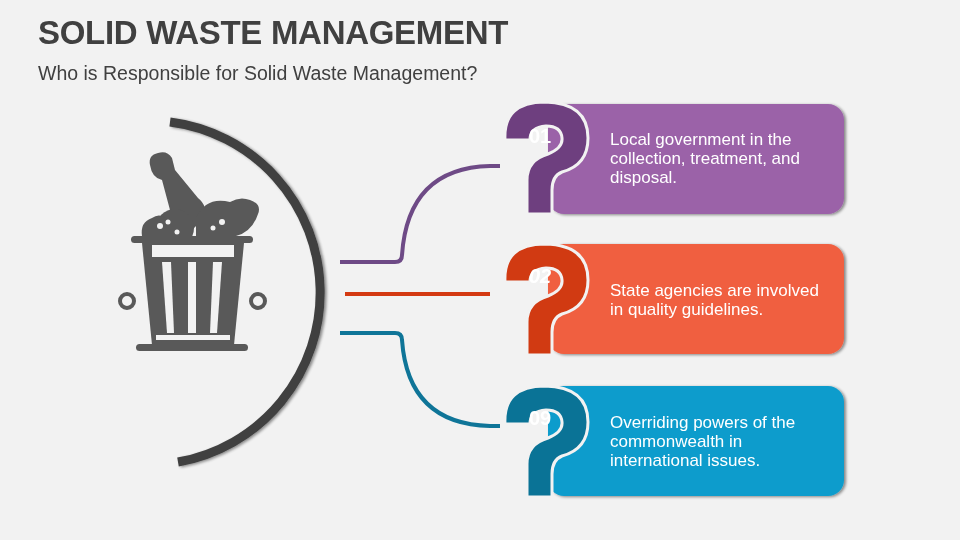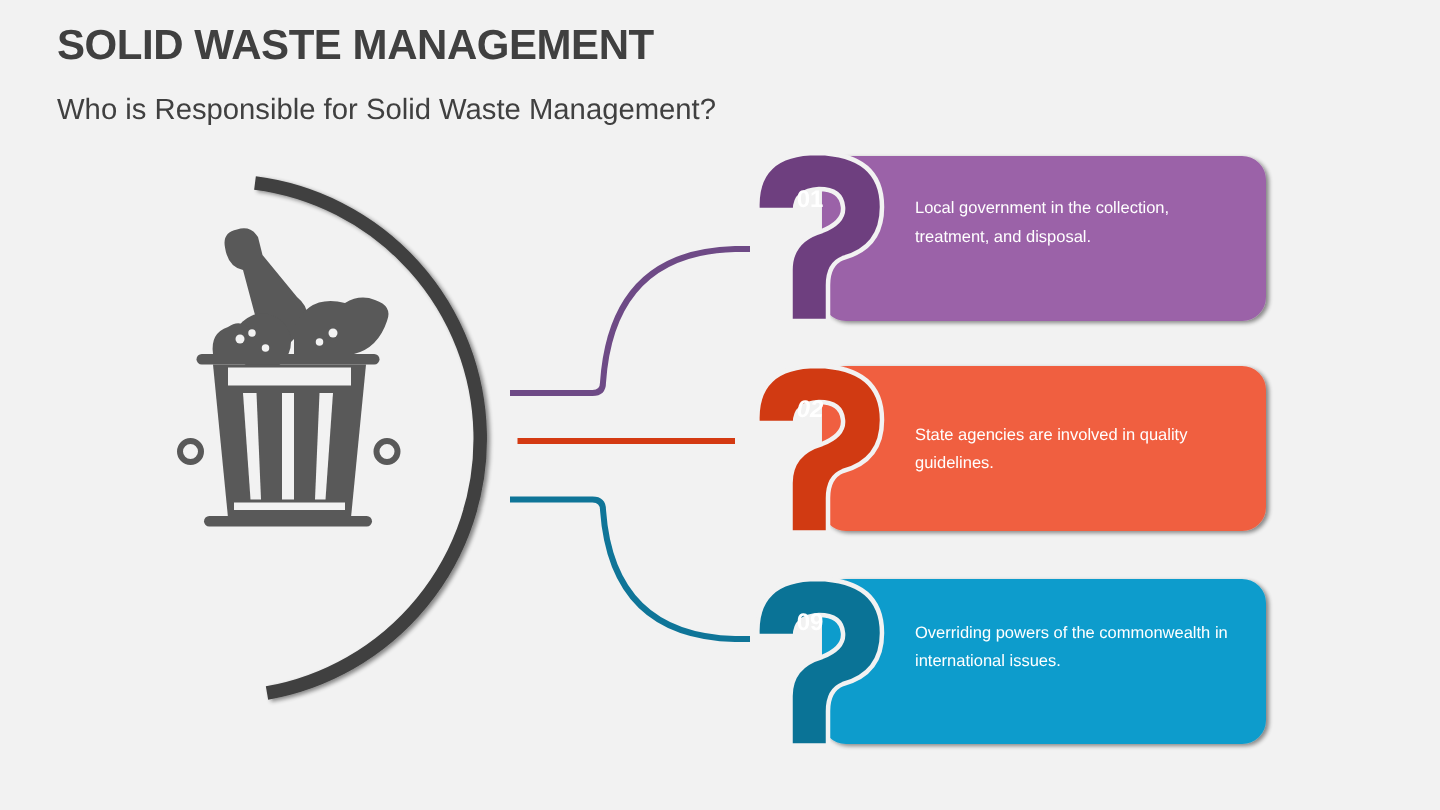--- a/index.html
+++ b/index.html
@@ -4,39 +4,39 @@
   <style>
     html, body { margin: 0; padding: 0; }
     body {
       width: 960px; height: 540px; overflow: hidden;
       background: #f2f2f2;
       font-family: "Liberation Sans", "DejaVu Sans", sans-serif;
       position: relative;
     }
     .title {
       position: absolute; left: 38px; top: 14px;
-      font-size: 28px; font-weight: bold; color: #404040;
+      font-size: 33px; font-weight: bold; color: #404040;
       letter-spacing: -0.3px;
     }
     .subtitle {
       position: absolute; left: 38px; top: 62px;
       font-size: 19.5px; color: #404040;
     }
     svg.diagram { position: absolute; left: 0; top: 0; }
     .center-label {
       position: absolute; left: 100px; top: 368px; width: 184px;
       text-align: center; font-size: 19px; font-weight: bold; color: #404040;
       line-height: 27px;
     }
     .card-text {
       position: absolute; left: 610px; width: 220px;
-      color: #ffffff; font-size: 11px; line-height: 19px;
+      color: #ffffff; font-size: 17px; line-height: 19px;
     }
     .num {
-      position: absolute; font-size: 16px; font-weight: bold; color: #ffffff;
+      position: absolute; font-size: 20px; font-weight: bold; color: #ffffff;
       width: 40px; text-align: center;
     }
   </style>
 </head>
 <body>
 
 <div class="title">SOLID WASTE MANAGEMENT</div>
 <div class="subtitle">Who is Responsible for Solid Waste Management?</div>
 
 <svg class="diagram" width="960" height="540" viewBox="0 0 960 540">

